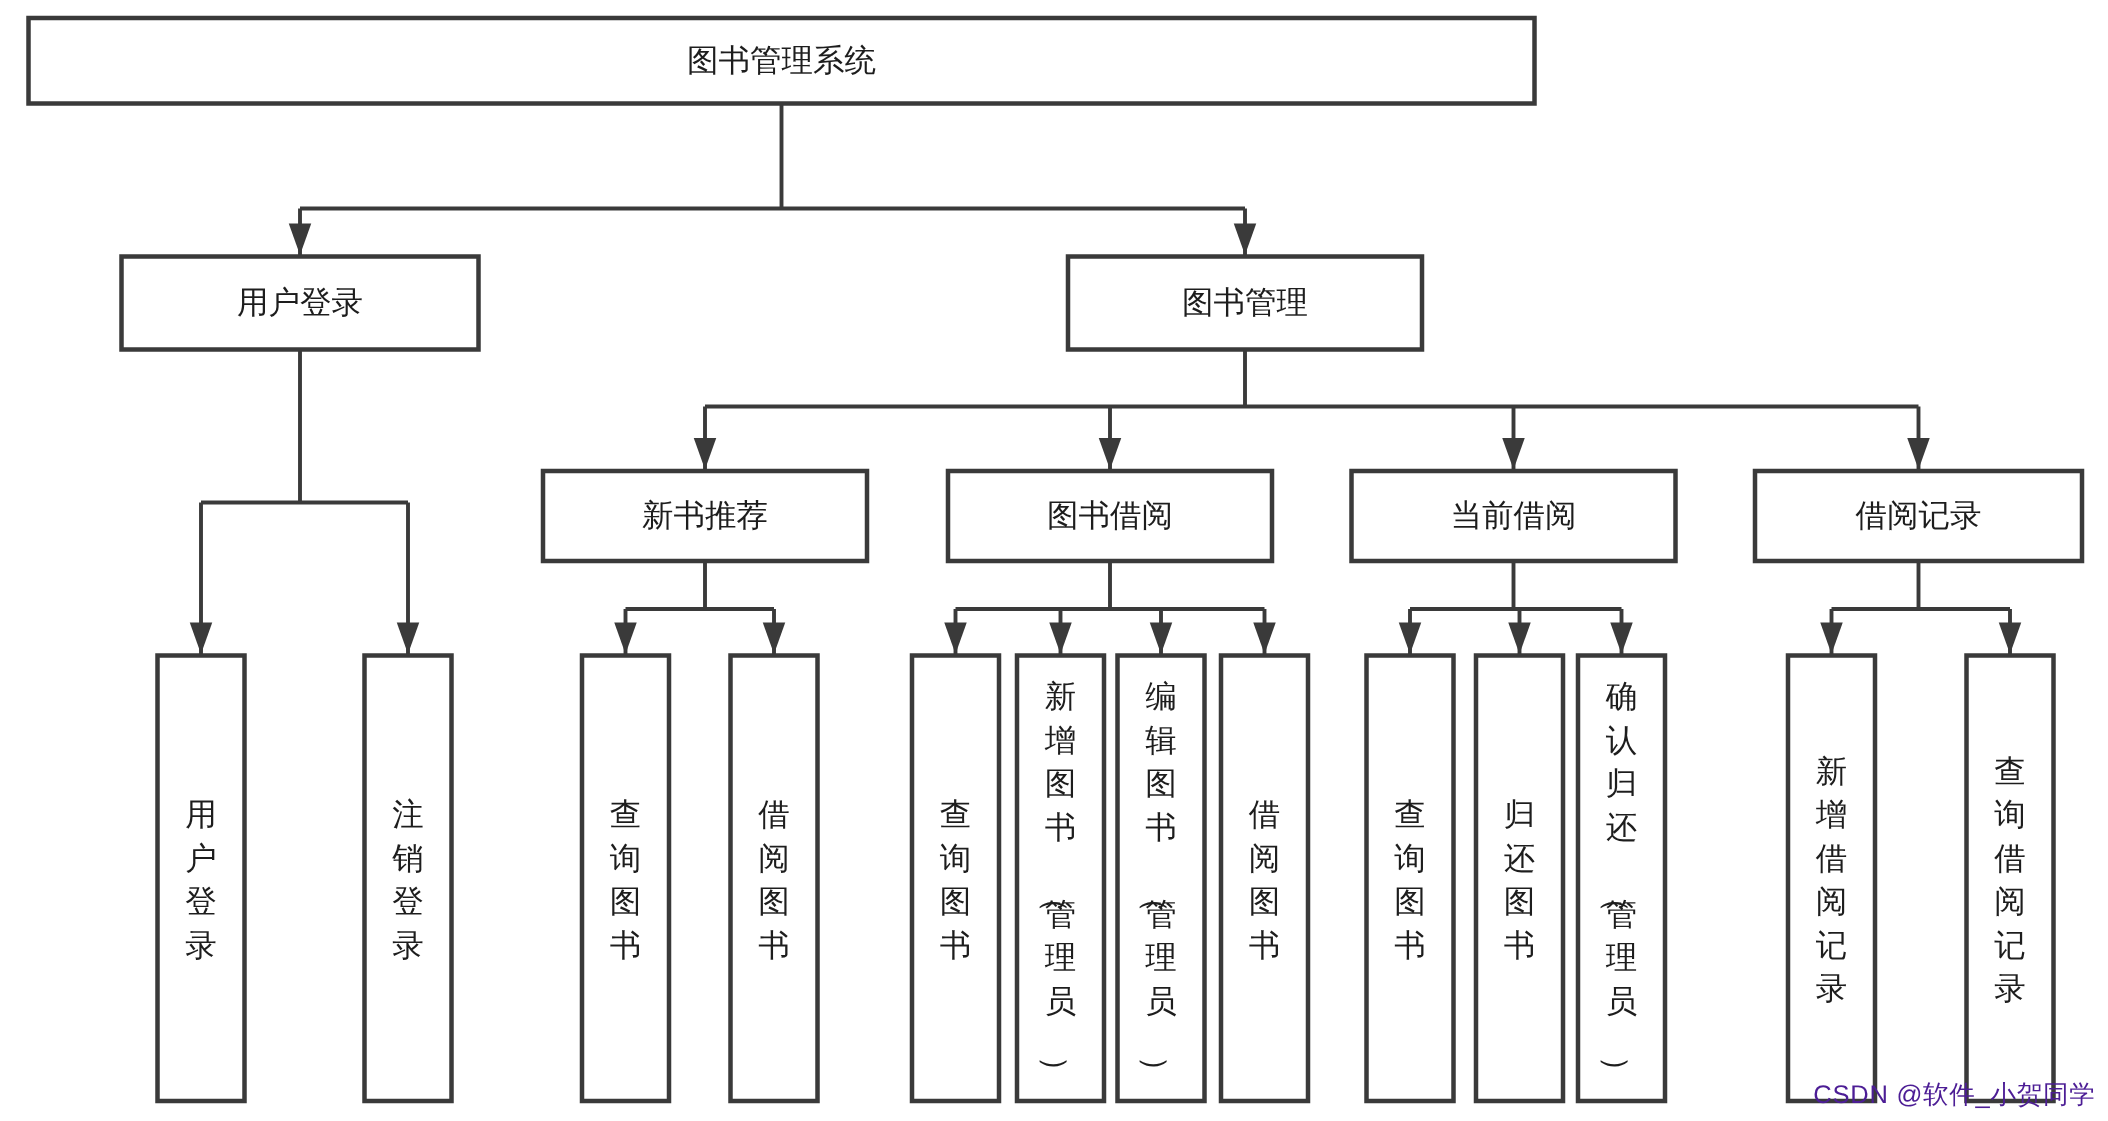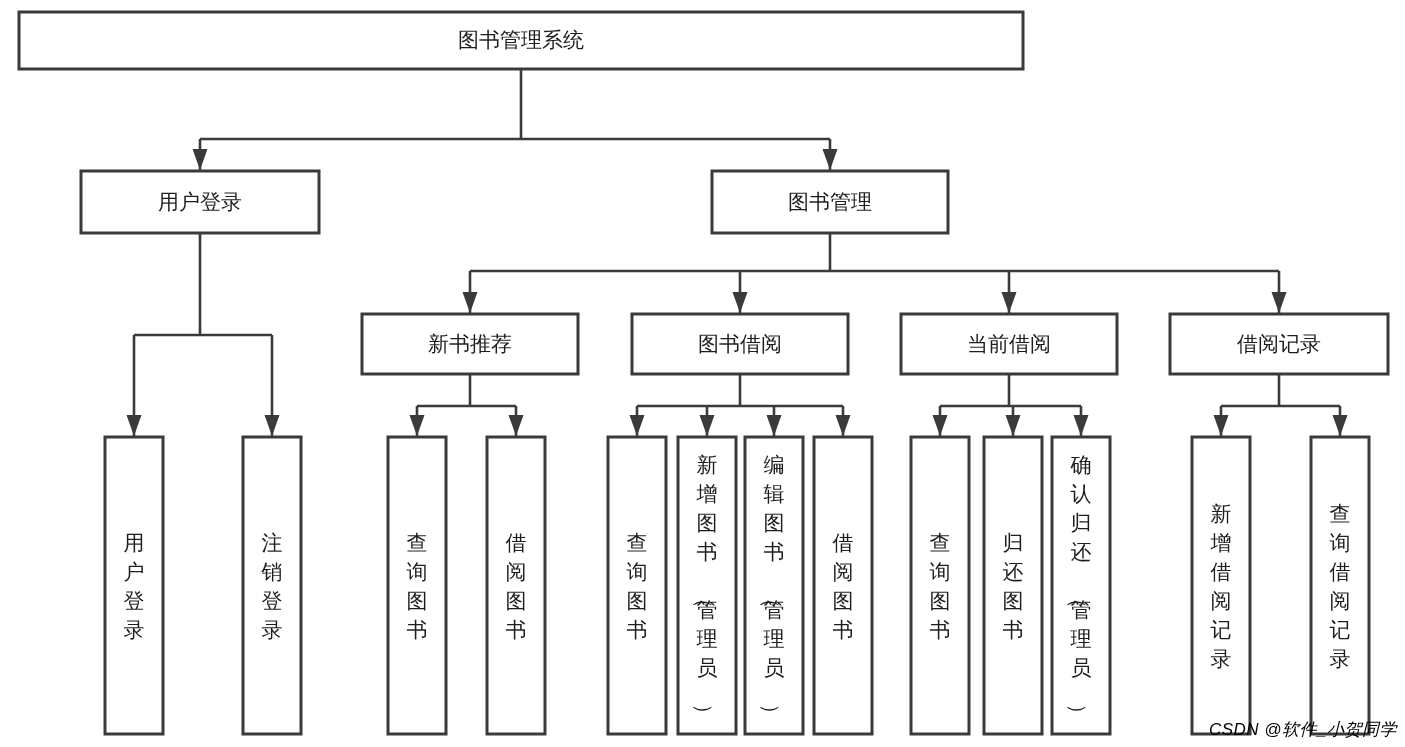--- a/index.html
+++ b/index.html
@@ -55,25 +55,24 @@
     font-size: 21px;
     fill: #1d1d1d;
     text-anchor: middle;
   }
   .watermark-text {
     position: absolute;
     right: 8px;
     bottom: 6px;
     font-family: "Liberation Sans", "DejaVu Sans", sans-serif;
     font-size: 17px;
-    color: #000000;
+    color: #4c1d95;
     letter-spacing: 0.5px;
     white-space: nowrap;
     user-select: none;
-    font-style: italic;
   }
 </style>
 </head>
 <body>
 
 <div id="diagram-root">
   <svg id="tree-svg" viewBox="0 0 1405 747">
     <g id="edges-layer">
         <g>
           <path d="M 521 69 L 521 139" class="connector"></path>

